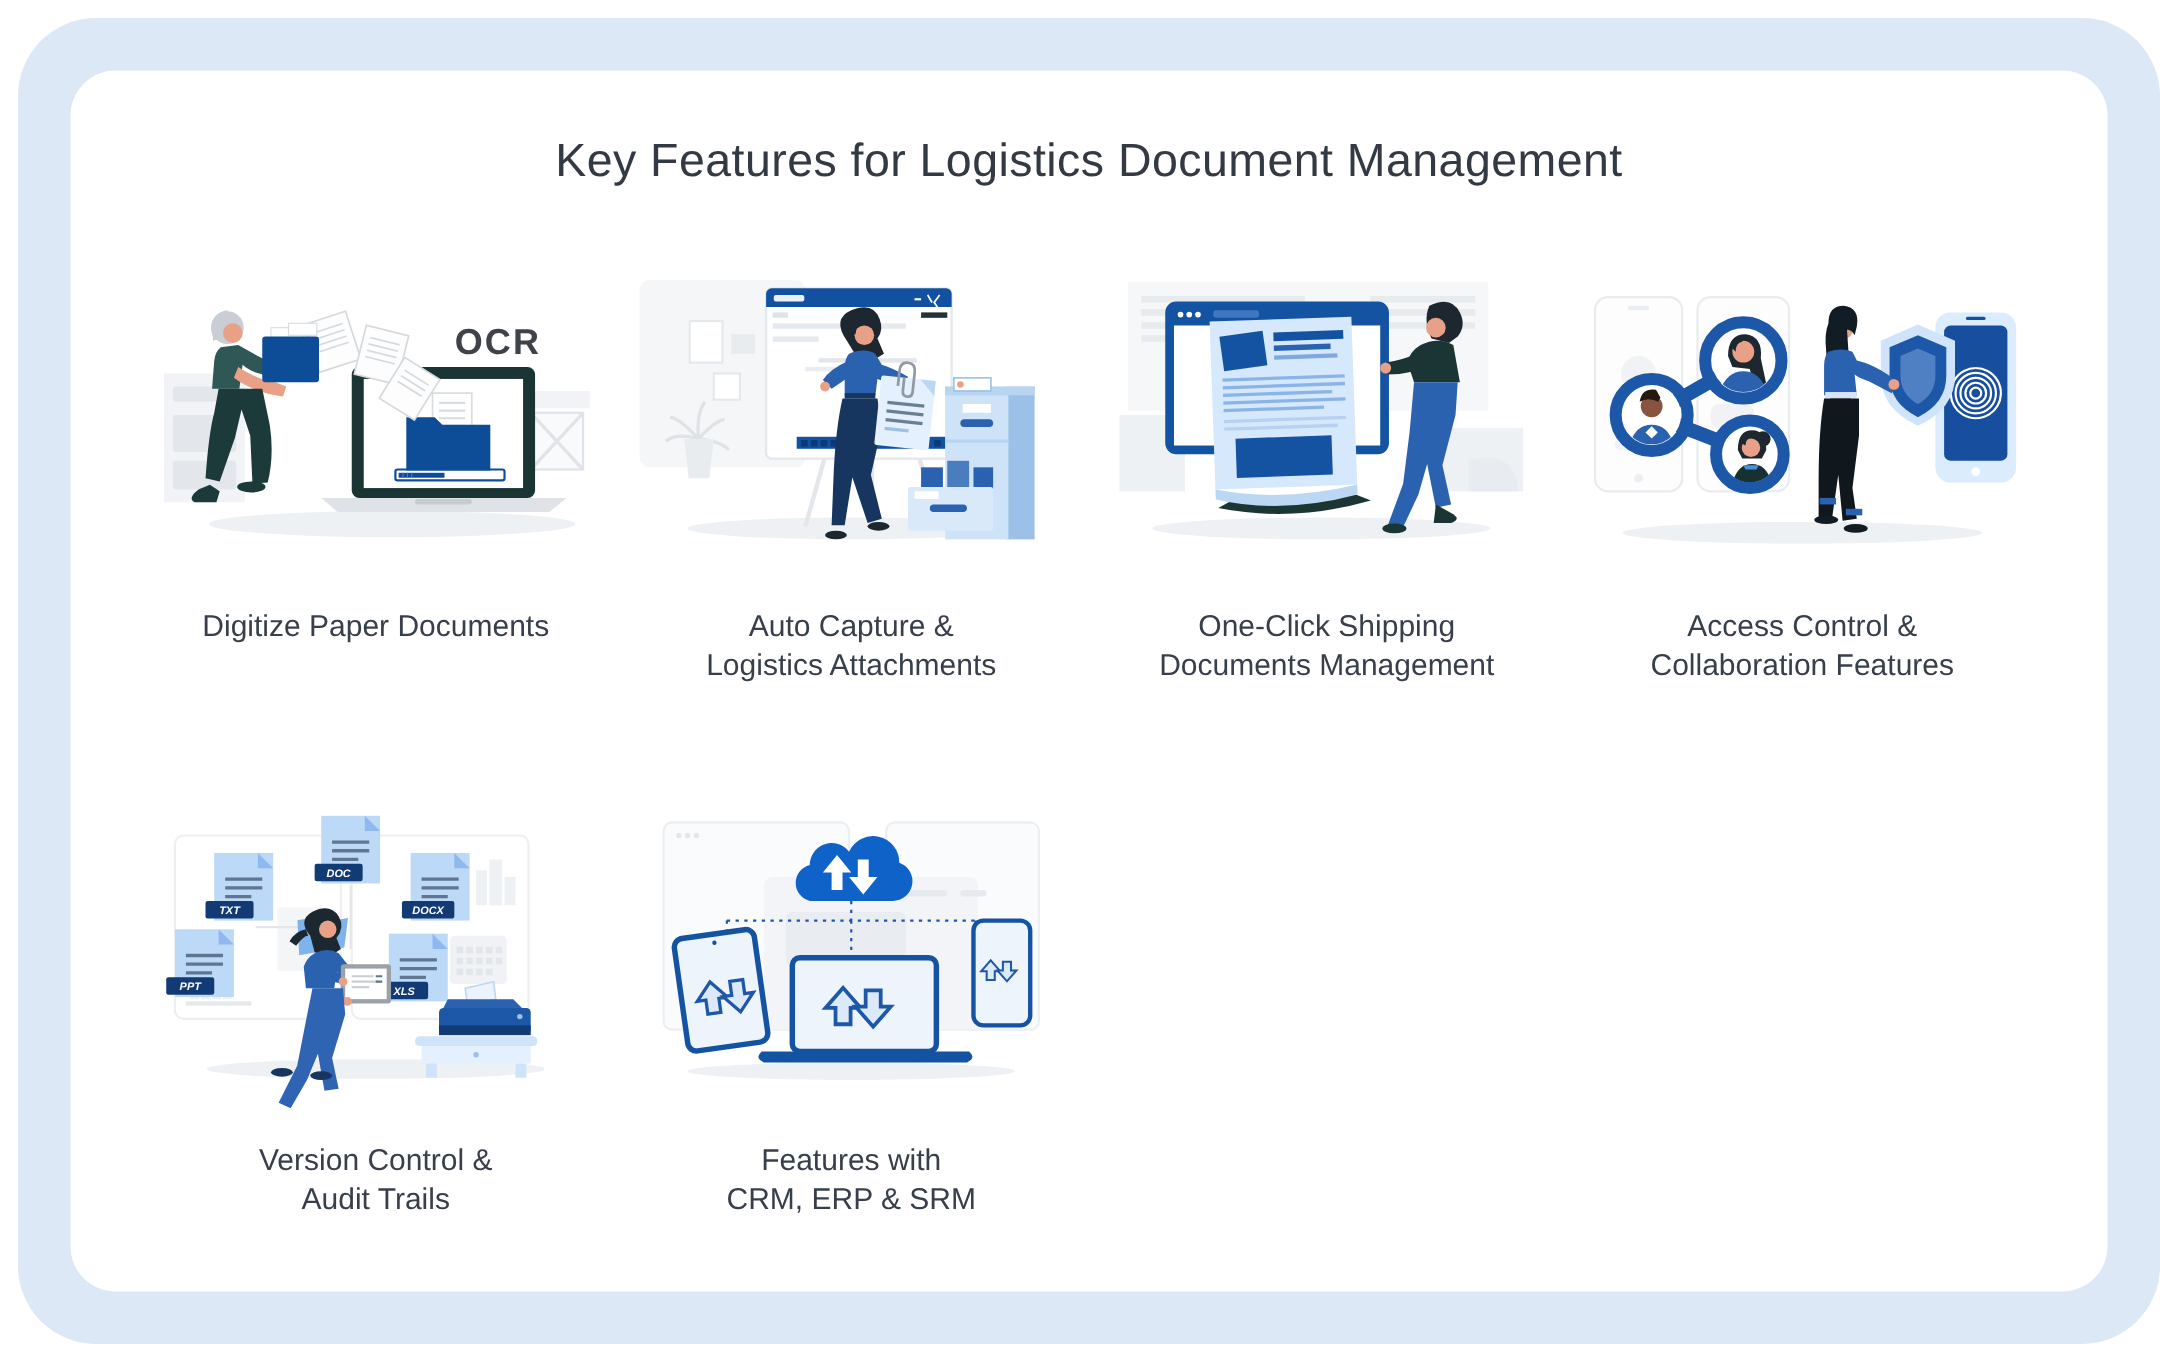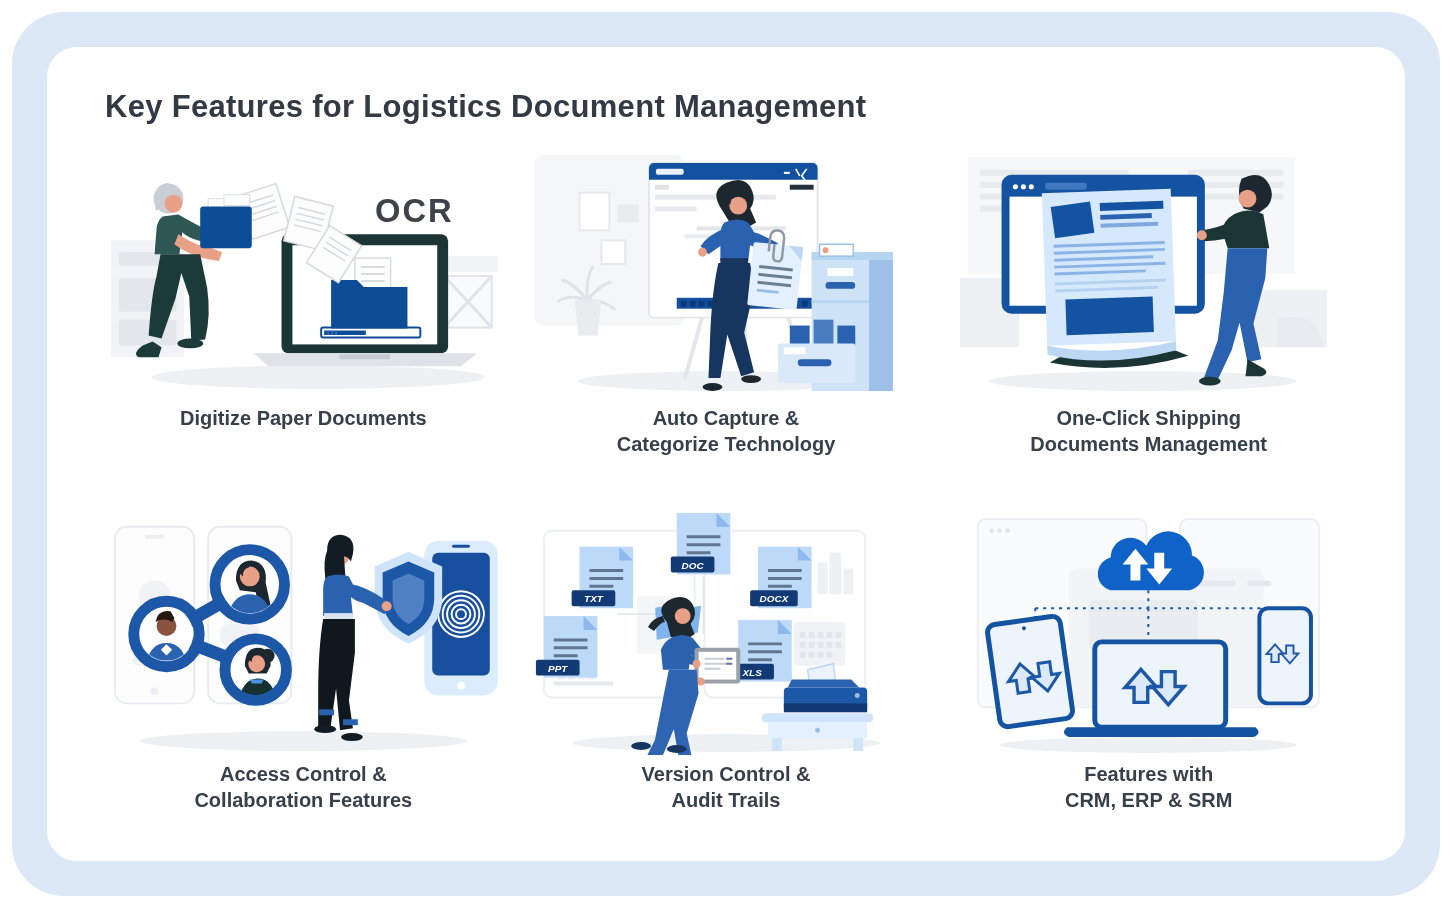--- a/index.html
+++ b/index.html
@@ -1,26 +1,26 @@
 <!DOCTYPE html>
 <html><head>
 <meta charset="utf-8">
 <style>
   html,body{margin:0;padding:0;width:1452px;height:908px;overflow:hidden;background:#ffffff;
     font-family:"Liberation Sans", sans-serif;}
   .outer{position:absolute;inset:0;background:#ffffff;}
   .frame{position:absolute;left:12px;top:12px;right:12px;bottom:12px;background:#dce8f6;border-radius:52px;}
   .card{position:absolute;left:47px;top:47px;right:47px;bottom:47px;background:#ffffff;border-radius:30px;
     box-sizing:border-box;padding:34px 58px 24px;display:flex;flex-direction:column;}
-  .title{text-align:left;font-size:31px;font-weight:bold;color:#333a44;letter-spacing:.3px;margin:8px 0 22px;}
-  .grid{display:grid;grid-template-columns:repeat(3,1fr);column-gap:26px;row-gap:22px;flex:1;}
+  .title{text-align:center;font-size:31px;font-weight:normal;color:#333a44;letter-spacing:.3px;margin:8px 0 22px;}
+  .grid{display:grid;grid-template-columns:repeat(4,1fr);column-gap:26px;row-gap:22px;flex:1;}
   .cell{display:flex;flex-direction:column;align-items:center;}
   .illus{width:100%;height:252px;}
   .illus svg{width:100%;height:100%;}
-  .caption{margin-top:6px;text-align:center;font-weight:bold;font-size:20px;line-height:1.32;color:#373f4a;}
+  .caption{margin-top:6px;text-align:center;font-weight:normal;font-size:20px;line-height:1.32;color:#373f4a;}
   .caption span{display:block;}
 </style>
 </head>
 <body>
 
 <div class="outer">
   <div class="frame"></div>
   <div class="card">
     <div class="title">Key Features for Logistics Document Management</div>
     <div class="grid">
@@ -173,21 +173,21 @@
               <rect x="224" y="96" width="50" height="64" rx="2" fill="#e4f0fd"></rect>
               <path d="M260 96 h14 v14 z" fill="#bcd7f3"></path>
               <path d="M232 120 h34 M232 128 h34 M232 136 h34" stroke="#6b7f93" stroke-width="3"></path>
               <path d="M232 144 h22" stroke="#9cbfe6" stroke-width="3"></path>
               <path d="M240 104 v-14 q0 -8 7 -8 q7 0 7 8 v18 q0 5 -4.5 5 q-4.5 0 -4.5 -5 v-12" fill="none" stroke="#8f9aa5" stroke-width="2.5"></path>
             </g>
           </svg>
         </div>
         <div class="caption">
           <span>Auto Capture &amp;</span>
-          <span>Categorize Technology</span>
+          <span>Logistics Attachments</span>
         </div>
       </div>
 
       <div class="cell">
         <div class="illus">
           <svg viewBox="0 0 400 250">
             <ellipse cx="195" cy="234" rx="155" ry="10" fill="#eef1f4"></ellipse>
             <g>
               <rect x="18" y="8" width="330" height="118" fill="#f5f7f9"></rect>
               <path d="M30 24 h150 M30 36 h150 M30 48 h150 M30 60 h150" stroke="#e8ebee" stroke-width="6"></path>

